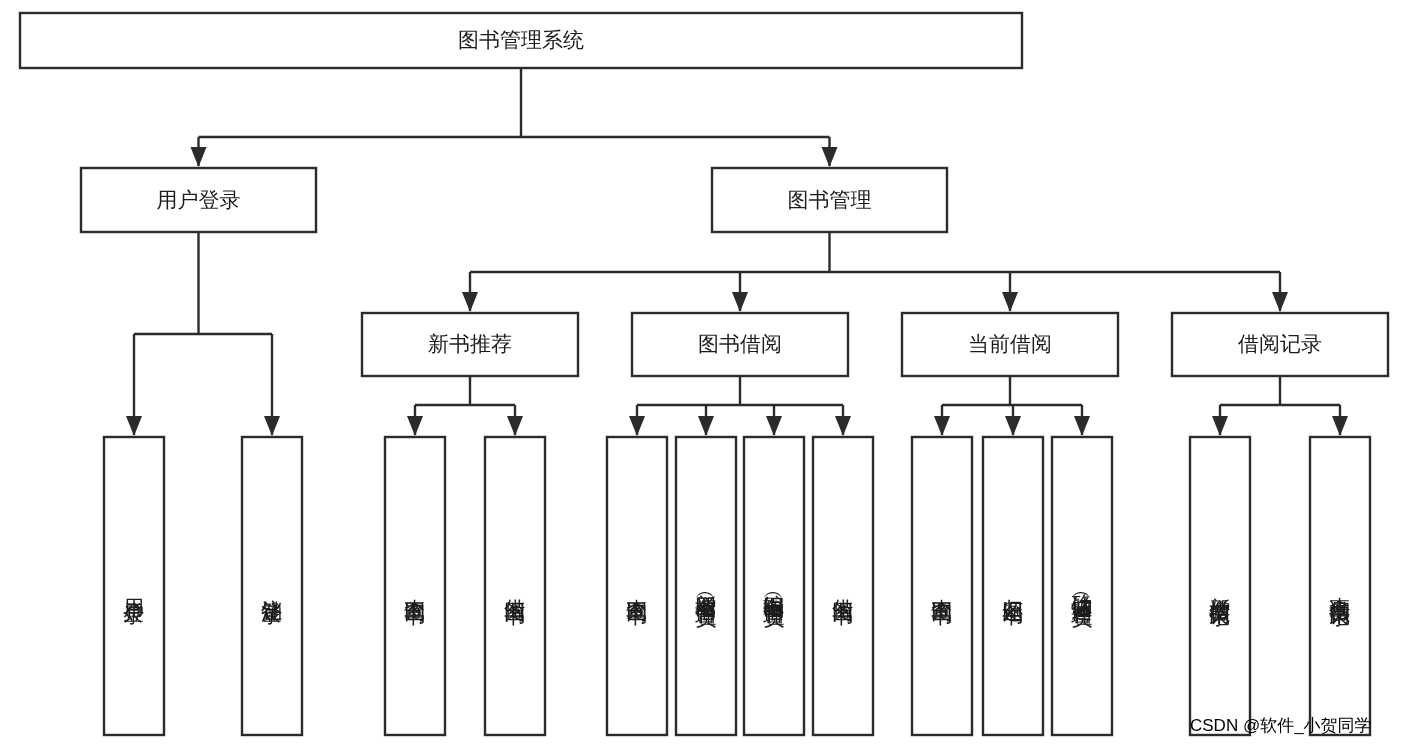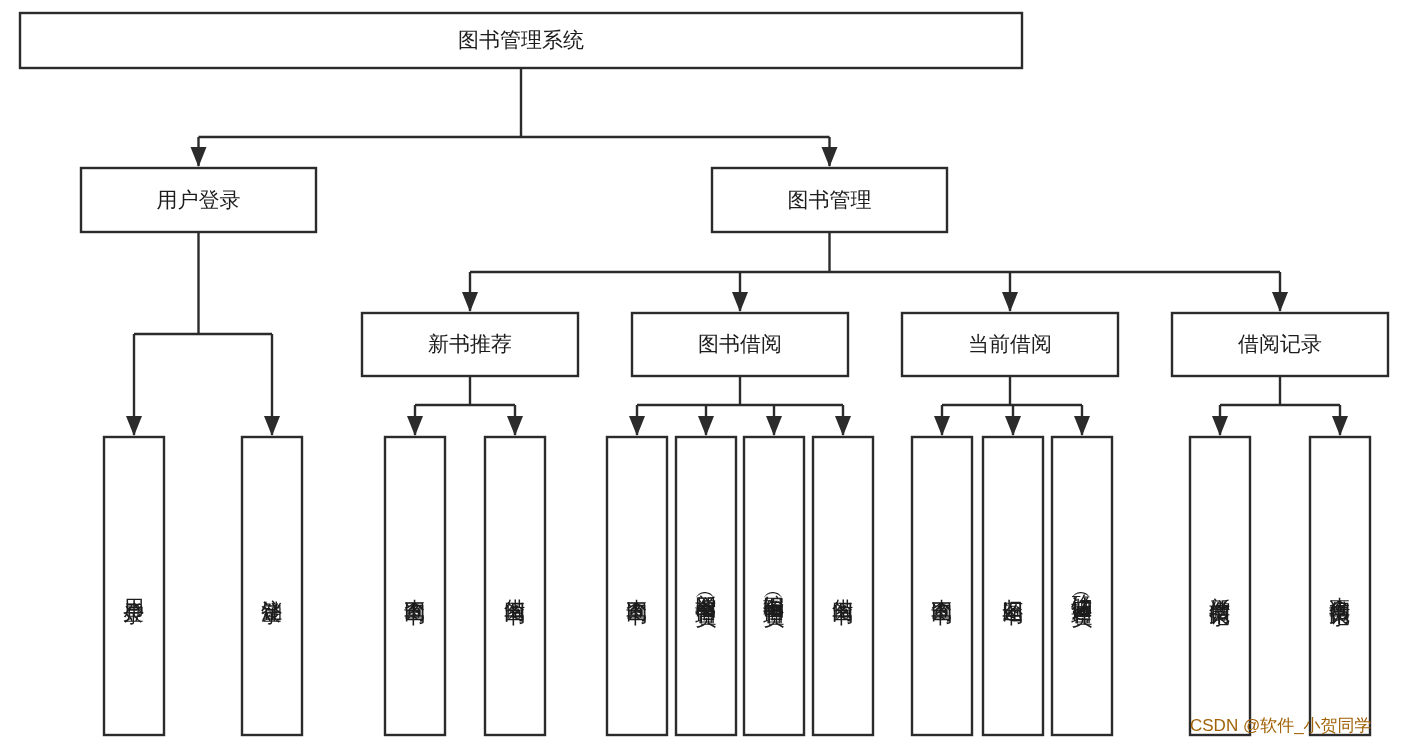--- a/index.html
+++ b/index.html
@@ -61,21 +61,21 @@
     display: flex;
     align-items: center;
     justify-content: center;
     white-space: nowrap;
     pointer-events: none;
   }
   .watermark {
     position: absolute;
     font-family: "Liberation Sans", "DejaVu Sans", sans-serif;
     font-size: 17px;
-    color: #a16207;
+    color: #000000;
     white-space: nowrap;
   }
 </style>
 </head>
 <body>
 
 <div id="diagram-root">
 
   <svg class="diagram-canvas" viewBox="0 0 1405 747">
     <g id="connectors-layer">

